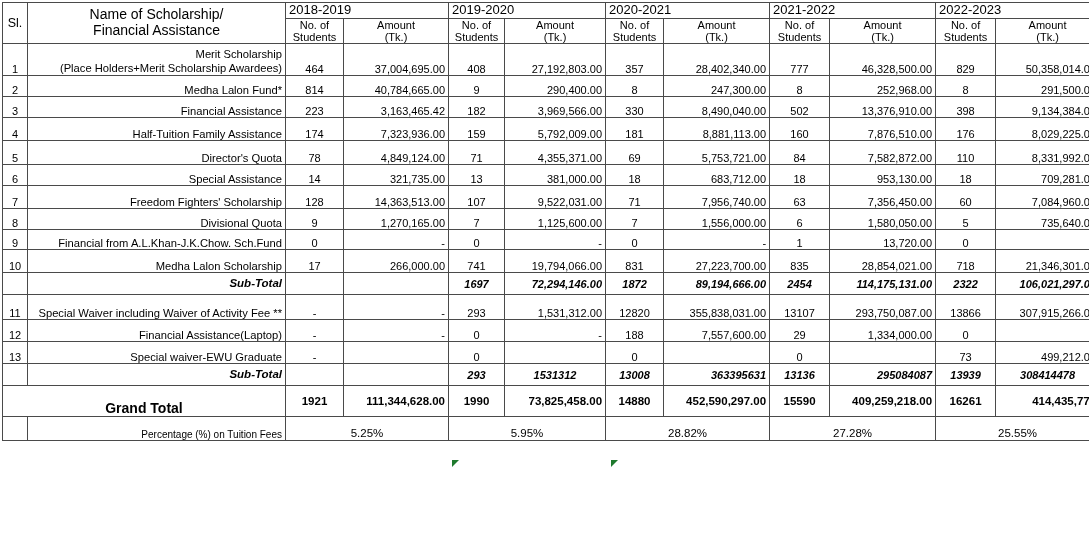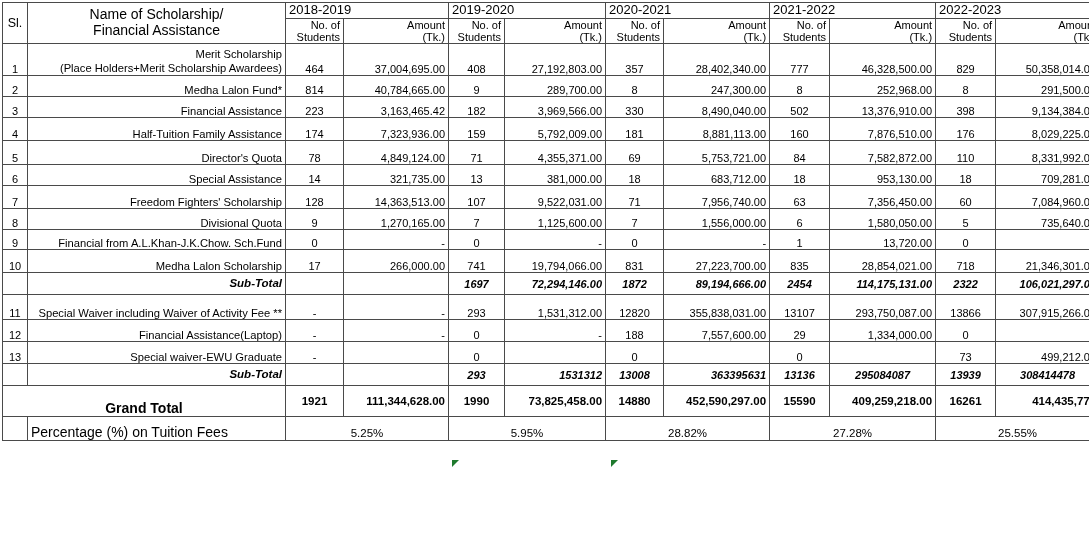--- a/index.html
+++ b/index.html
@@ -45,21 +45,21 @@
     font-size: 12.5px;
   }
   .hdr-name { font-size: 14px; line-height: 1.25; }
   .hdr-year {
     text-align: left;
     vertical-align: middle !important;
     font-weight: bold;
     font-size: 13px;
   }
   .hdr-sub {
-    text-align: right;
+    text-align: center;
     vertical-align: middle !important;
     font-weight: bold;
     font-size: 11px;
     line-height: 1.3;
     white-space: normal;
   }
   
   td.sl {
     text-align: center;
     font-weight: bold;
@@ -107,24 +107,24 @@
     text-align: center;
     font-size: 14px;
     font-weight: bold;
     vertical-align: middle;
   }
   tr.grand td.num, tr.grand td.amt {
     font-size: 11.5px;
     vertical-align: middle;
   }
   td.pct-label {
-    text-align: left;
+    text-align: right;
     padding-left: 6px;
     font-weight: bold;
-    font-size: 14px;
+    font-size: 10px;
     vertical-align: middle;
   }
   td.pct-val {
     text-align: center;
     font-weight: bold;
     font-size: 11.5px;
     vertical-align: middle;
   }
   .marker {
     position: absolute;
@@ -227,21 +227,21 @@
         <td class="num">829</td>
         <td class="amt">50,358,014.00</td>
       </tr>
 
       <tr style="height:21px">
         <td class="sl">2</td>
         <td class="name">Medha Lalon Fund*</td>
         <td class="num">814</td>
         <td class="amt">40,784,665.00</td>
         <td class="num">9</td>
-        <td class="amt">289,700.00</td>
+        <td class="amt">290,400.00</td>
         <td class="num">8</td>
         <td class="amt">247,300.00</td>
         <td class="num">8</td>
         <td class="amt">252,968.00</td>
         <td class="num">8</td>
         <td class="amt">291,500.00</td>
       </tr>
 
       <tr style="height:21px">
         <td class="sl">3</td>
@@ -422,25 +422,25 @@
         <td class="num">73</td>
         <td class="amt">499,212.00</td>
       </tr>
 
       <tr class="subtotal" style="height:22px">
         <td class="sl"></td>
         <td class="name">Sub-Total</td>
         <td class="num"></td>
         <td class="amt"></td>
         <td class="num">293</td>
-        <td class="amt" style="">1531312</td>
+        <td class="amt" style="text-align:center">1531312</td>
         <td class="num">13008</td>
         <td class="amt" style="text-align:right">363395631</td>
         <td class="num">13136</td>
-        <td class="amt" style="text-align:center">295084087</td>
+        <td class="amt" style="text-align:right">295084087</td>
         <td class="num">13939</td>
         <td class="amt" style="text-align:center">308414478</td>
       </tr>
 
       <tr class="grand" style="height:31px">
         <td class="grand-label" colspan="2">Grand Total</td>
         <td class="num">1921</td>
         <td class="amt">111,344,628.00</td>
         <td class="num">1990</td>
         <td class="amt">73,825,458.00</td>

